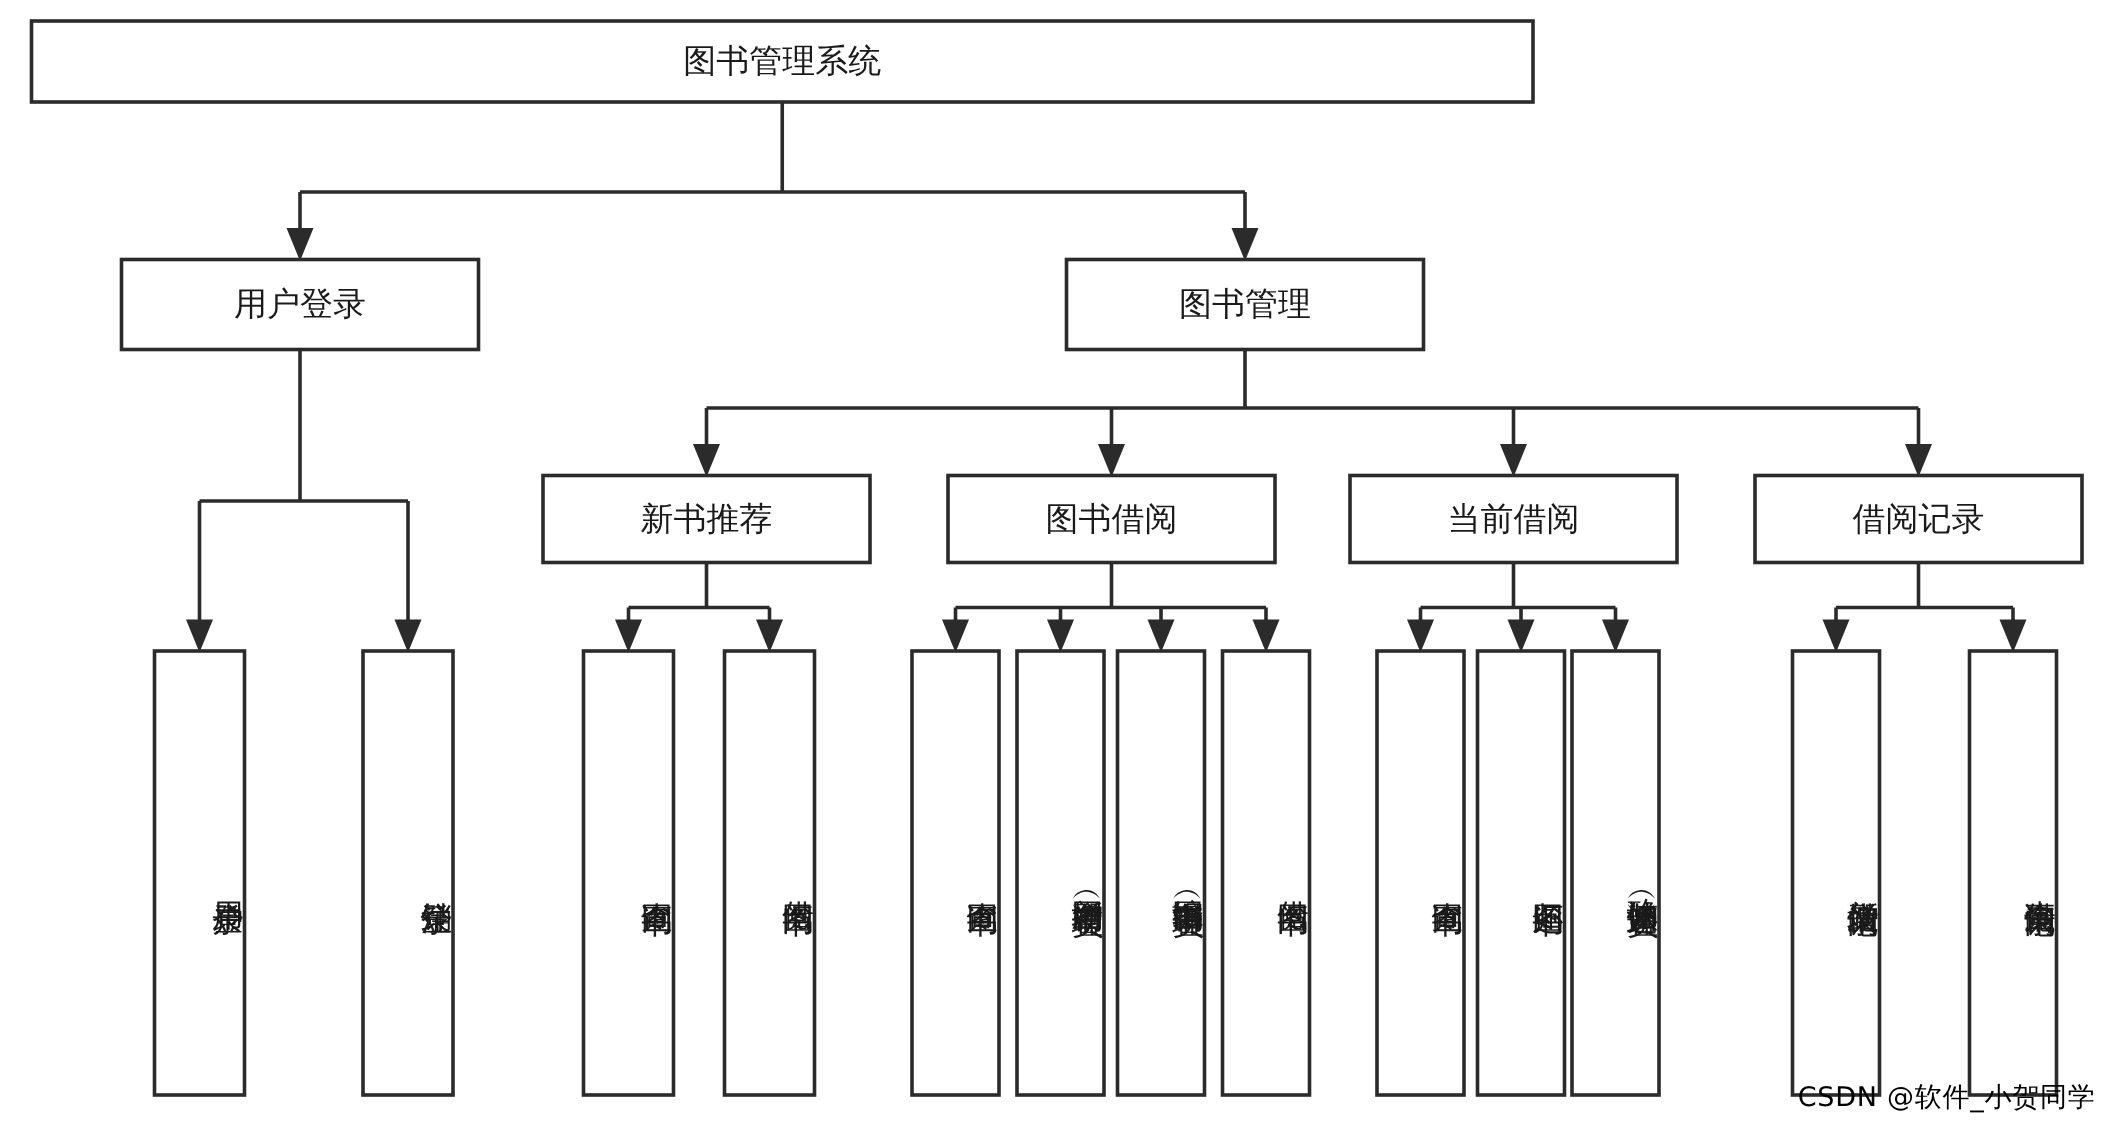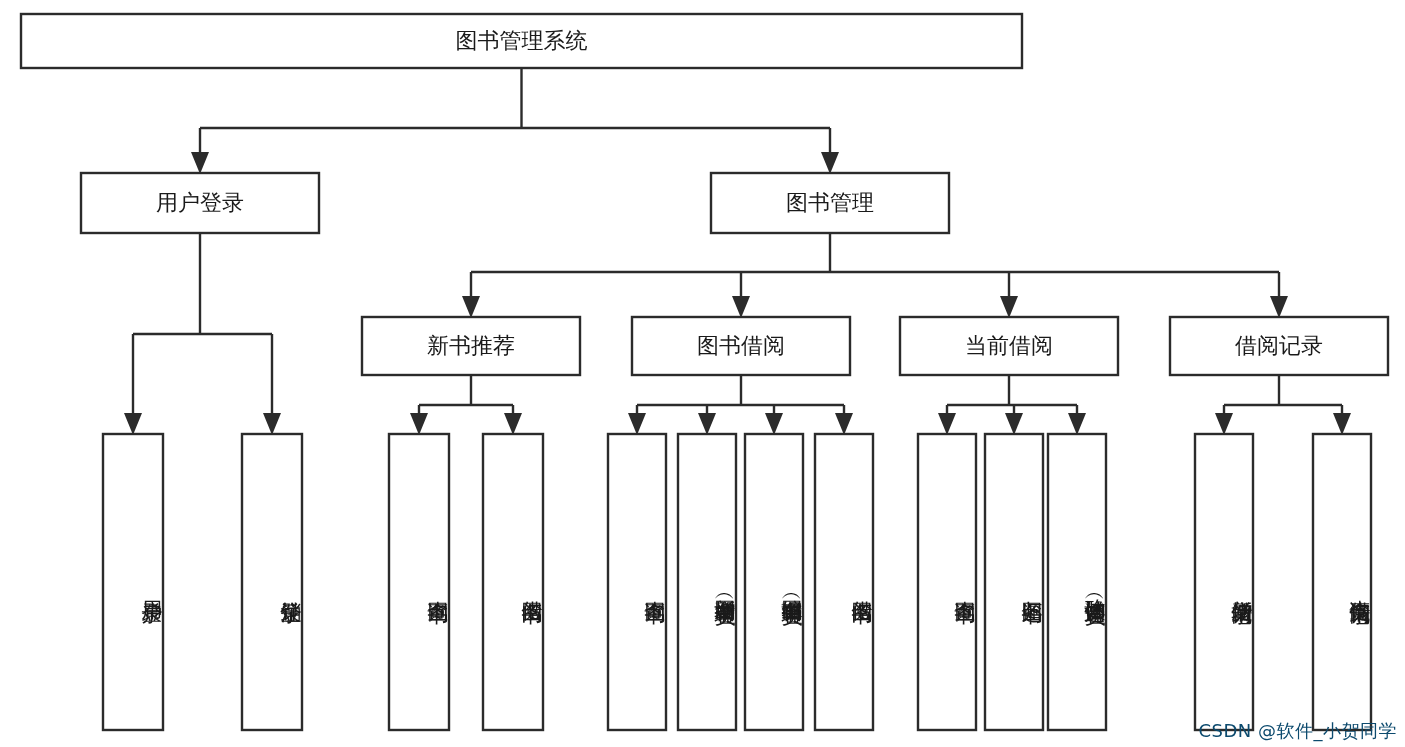--- a/index.html
+++ b/index.html
@@ -63,21 +63,21 @@
     justify-content: center;
     white-space: nowrap;
     user-select: none;
   }
   .watermark {
     position: absolute;
     right: 8px;
     bottom: 4px;
     font-family: "DejaVu Sans", "Liberation Sans", sans-serif;
     font-size: 18px;
-    color: #0c4a6e;
+    color: #000000;
     white-space: nowrap;
     letter-spacing: 0.5px;
   }
 </style>
 </head>
 <body>
 
 <div id="diagram-root">
 
   <svg id="tree-svg" viewBox="0 0 1405 747" xmlns="http://www.w3.org/2000/svg">

